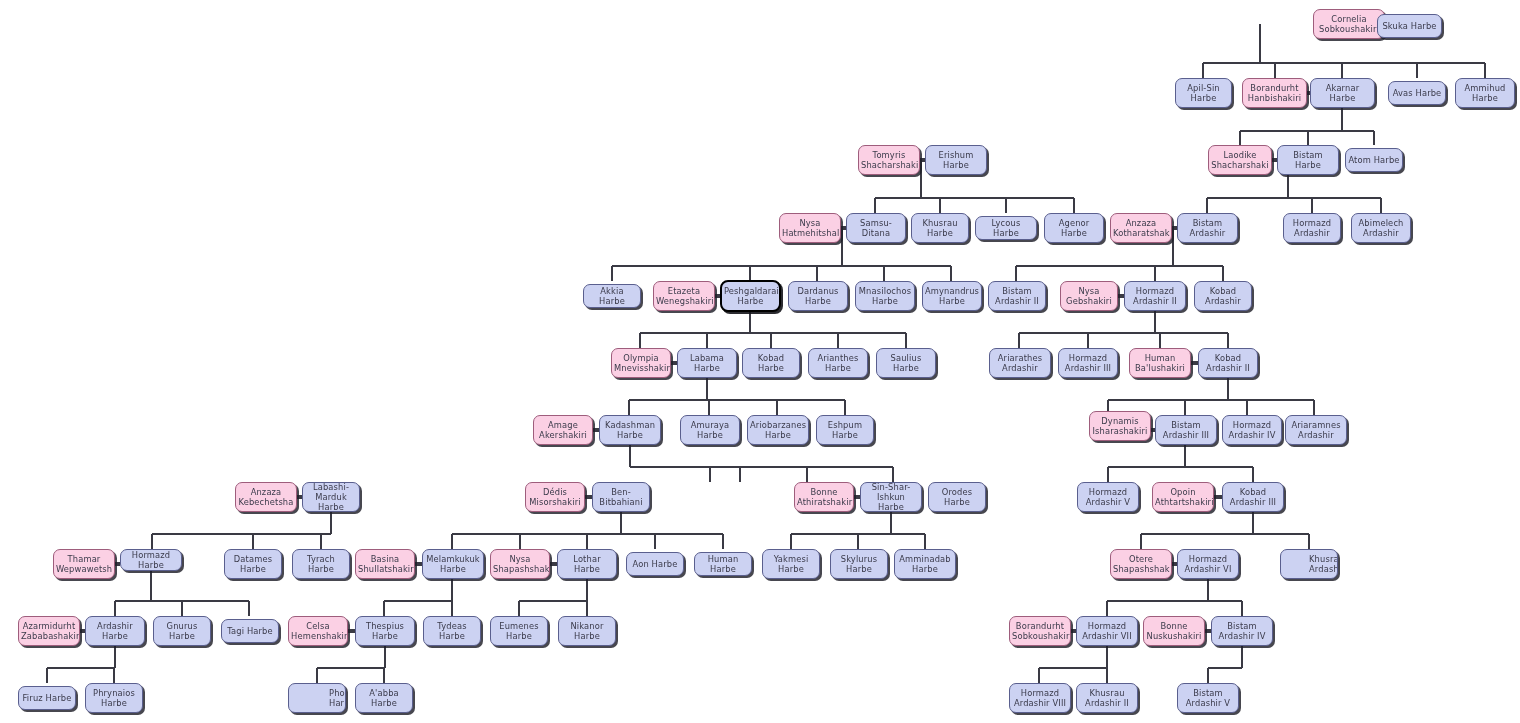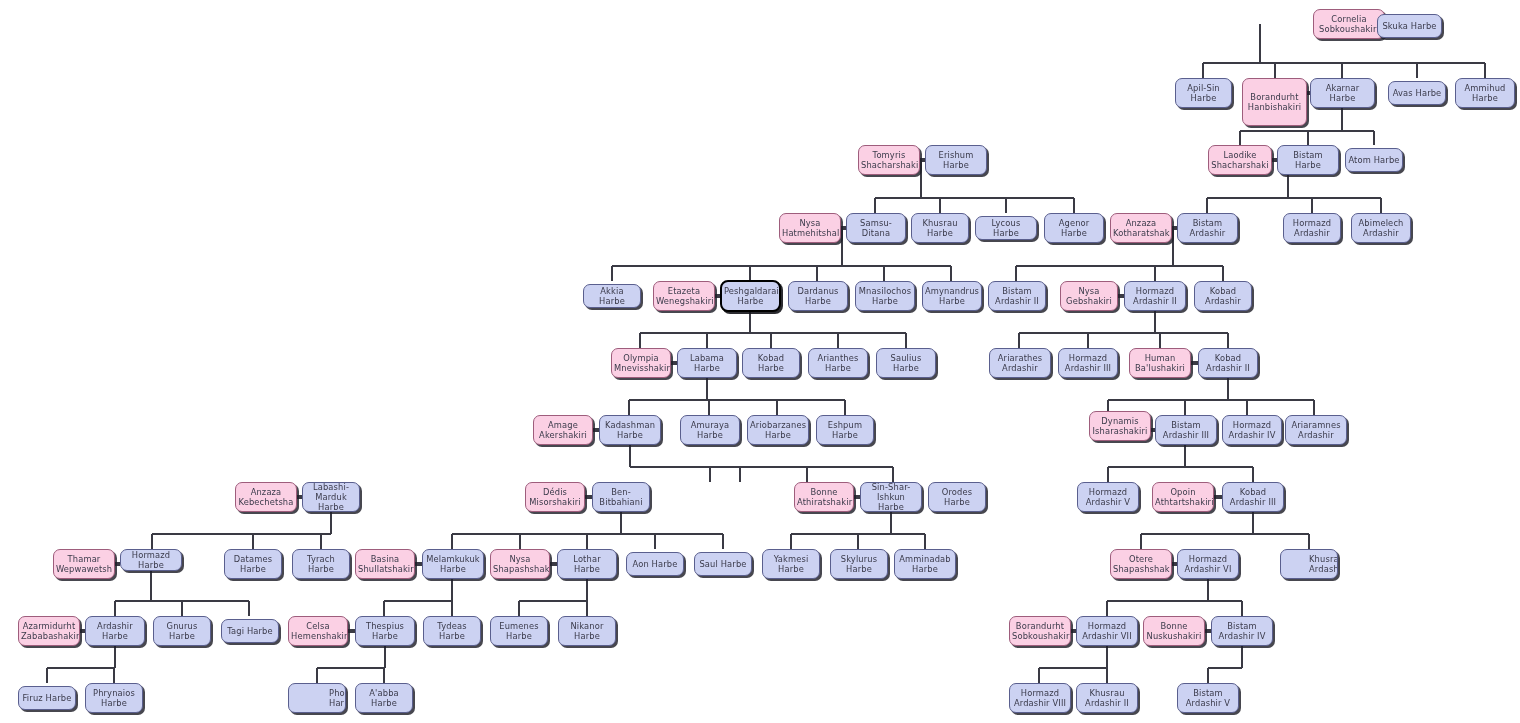--- a/index.html
+++ b/index.html
@@ -195,21 +195,21 @@
     </svg>
 <div class="node female" style="left: 1313px; top: 9px; width: 72px; height: 30px;">
       <span class="lbl">Cornelia Sobkoushakiri</span>
     </div>
     <div class="node male" style="left: 1377px; top: 14px; width: 65px; height: 24px;">
       <span class="lbl">Skuka Harbe</span>
     </div>
     <div class="node male" style="left: 1175px; top: 78px; width: 57px; height: 30px;">
       <span class="lbl">Apil-Sin Harbe</span>
     </div>
-    <div class="node female" style="left: 1242px; top: 78px; width: 65px; height: 48px;">
+    <div class="node female" style="left: 1242px; top: 78px; width: 65px; height: 30px;">
       <span class="lbl">Borandurht Hanbishakiri</span>
     </div>
     <div class="node male" style="left: 1310px; top: 78px; width: 65px; height: 30px;">
       <span class="lbl">Akarnar Harbe</span>
     </div>
     <div class="node male" style="left: 1388px; top: 81px; width: 58px; height: 24px;">
       <span class="lbl">Avas Harbe</span>
     </div>
     <div class="node male" style="left: 1455px; top: 78px; width: 60px; height: 30px;">
       <span class="lbl">Ammihud Harbe</span>
@@ -391,21 +391,21 @@
     <div class="node female" style="left: 490px; top: 549px; width: 60px; height: 30px;">
       <span class="lbl">Nysa Shapashshak</span>
     </div>
     <div class="node male" style="left: 557px; top: 549px; width: 60px; height: 30px;">
       <span class="lbl">Lothar Harbe</span>
     </div>
     <div class="node male" style="left: 626px; top: 552px; width: 58px; height: 24px;">
       <span class="lbl">Aon Harbe</span>
     </div>
     <div class="node male" style="left: 694px; top: 552px; width: 58px; height: 24px;">
-      <span class="lbl">Saul Harbe</span>
+      <span class="lbl">Human Harbe</span>
     </div>
     <div class="node male" style="left: 762px; top: 549px; width: 58px; height: 30px;">
       <span class="lbl">Yakmesi Harbe</span>
     </div>
     <div class="node male" style="left: 830px; top: 549px; width: 58px; height: 30px;">
       <span class="lbl">Skylurus Harbe</span>
     </div>
     <div class="node male" style="left: 894px; top: 549px; width: 62px; height: 30px;">
       <span class="lbl">Amminadab Harbe</span>
     </div>

